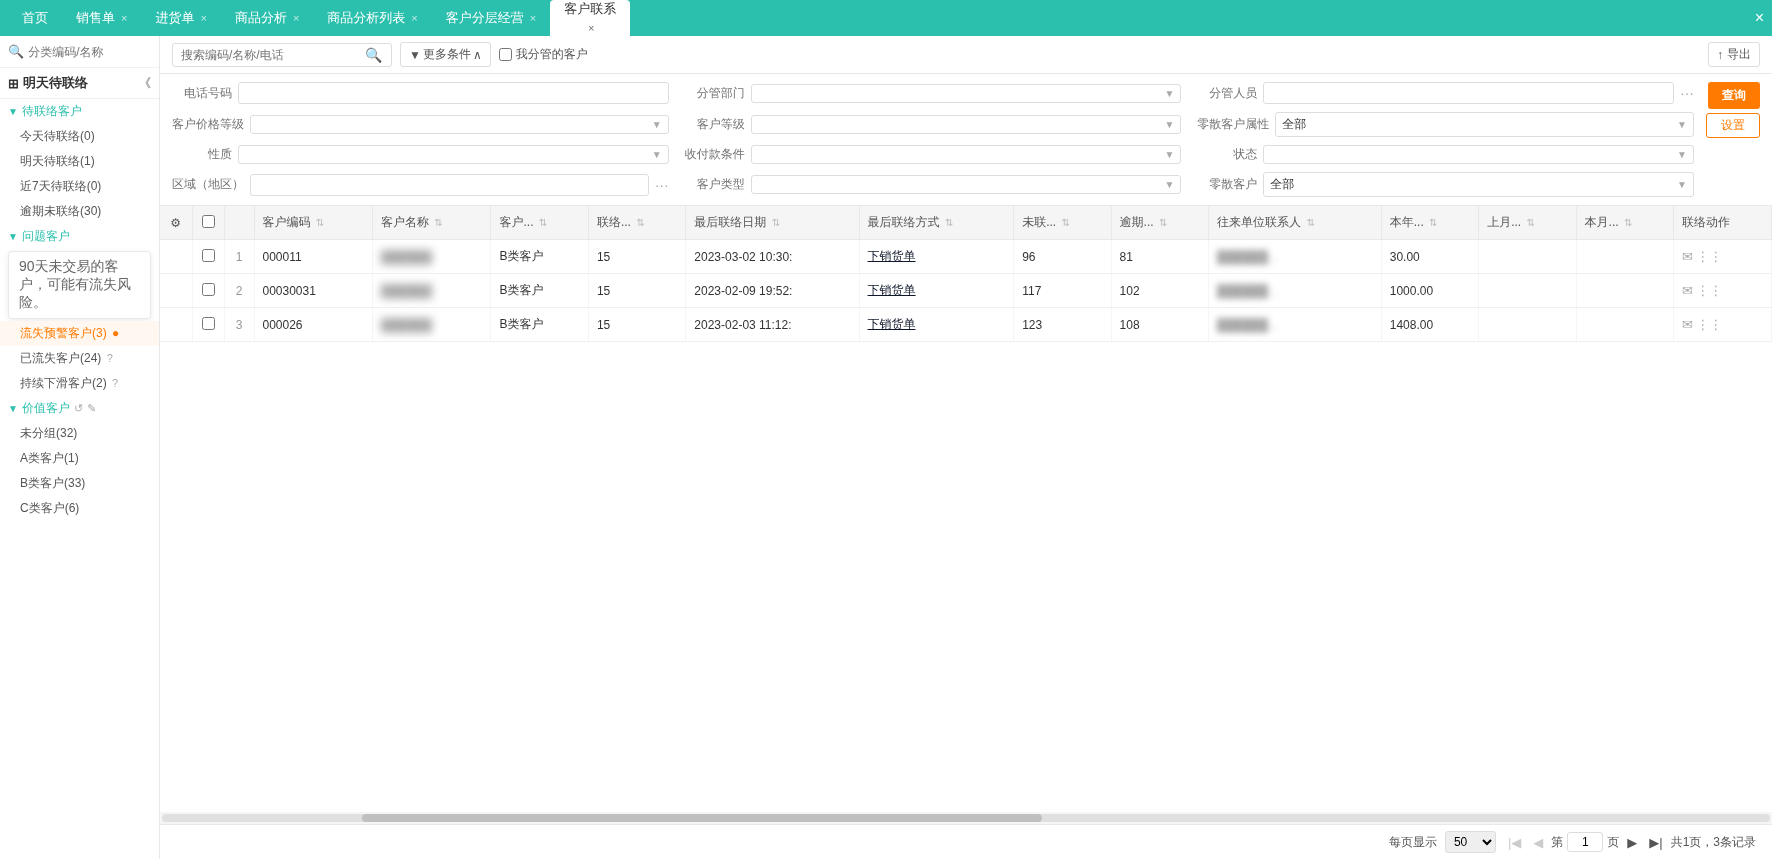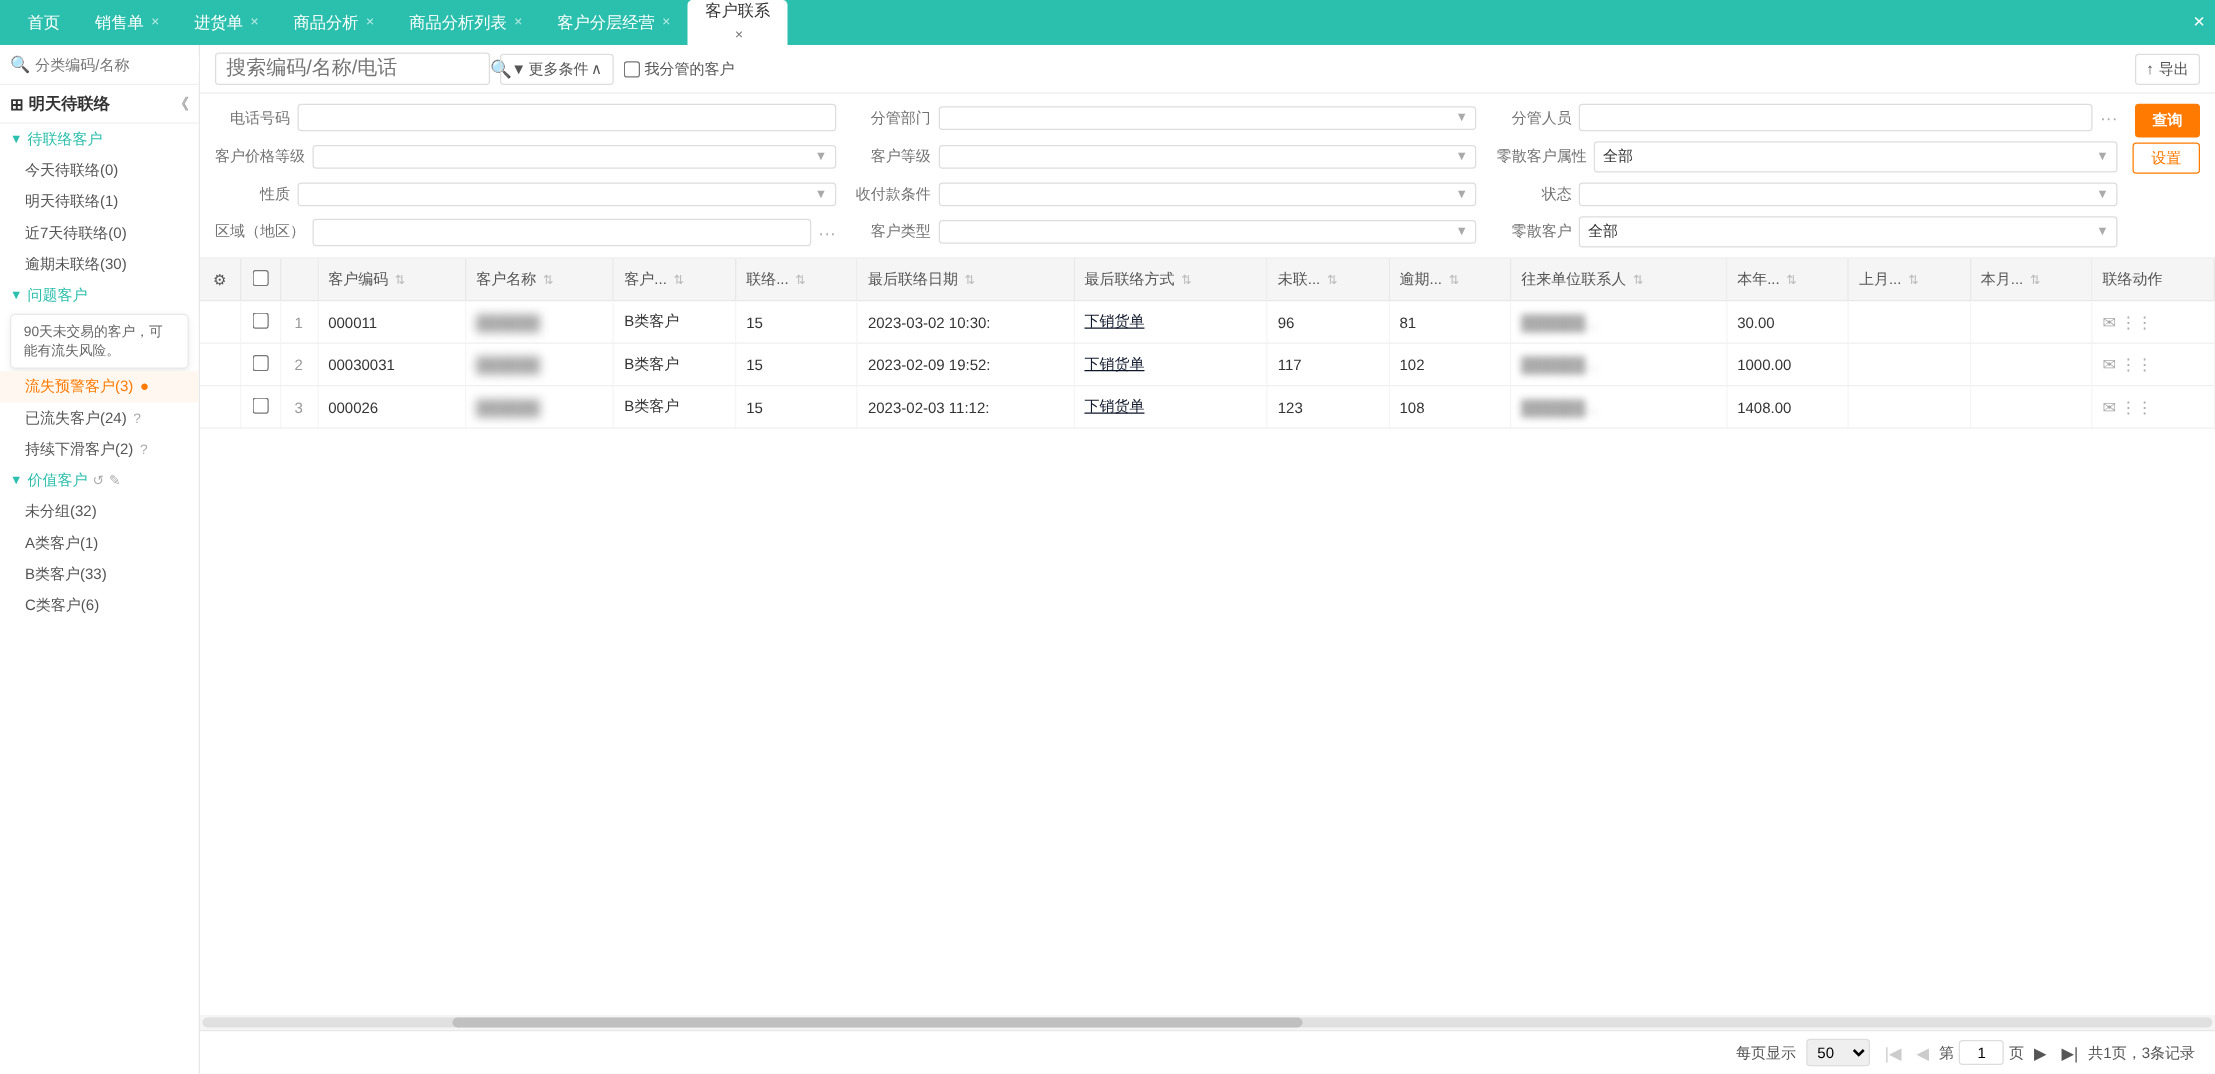--- a/index.html
+++ b/index.html
@@ -58,37 +58,37 @@
     .sidebar-group-title .arrow { font-size: 10px; }
 
     .sidebar-item {
       padding: 4px 8px 4px 20px;
       font-size: 12px; cursor: pointer; color: #555;
     }
     .sidebar-item.active { color: #ff7a00; font-weight: normal; background: #fff7f0; }
 
     .tooltip-box {
       background: #fff; border: 1px solid #e8e8e8; border-radius: 4px;
-      padding: 6px 10px; font-size: 11px; color: #666; margin: 2px 8px;
+      padding: 6px 10px; font-size: 14px; color: #666; margin: 2px 8px;
       box-shadow: 0 2px 6px rgba(0,0,0,0.08);
     }
 
     
     .content-area { flex: 1; display: flex; flex-direction: column; overflow: hidden; }
 
     
     .toolbar {
       display: flex; align-items: center; padding: 6px 12px;
       background: white; border-bottom: 1px solid #e8e8e8; gap: 8px; flex-wrap: wrap;
     }
     .search-input-wrap {
       display: flex; align-items: center; border: 1px solid #ddd;
       border-radius: 3px; padding: 3px 8px; gap: 4px; width: 220px;
     }
-    .search-input-wrap input { border: none; outline: none; font-size: 16px; flex: 1; }
+    .search-input-wrap input { border: none; outline: none; font-size: 12px; flex: 1; }
     .search-btn { color: #ff7a00; cursor: pointer; font-size: 14px; }
 
     .more-filter-btn {
       display: flex; align-items: center; gap: 2px;
       color: #555; cursor: pointer; font-size: 12px; padding: 3px 8px;
       border: 1px solid #ddd; border-radius: 3px;
     }
     .my-customer-check {
       display: flex; align-items: center; gap: 4px;
       font-size: 12px; color: #555; cursor: pointer;

